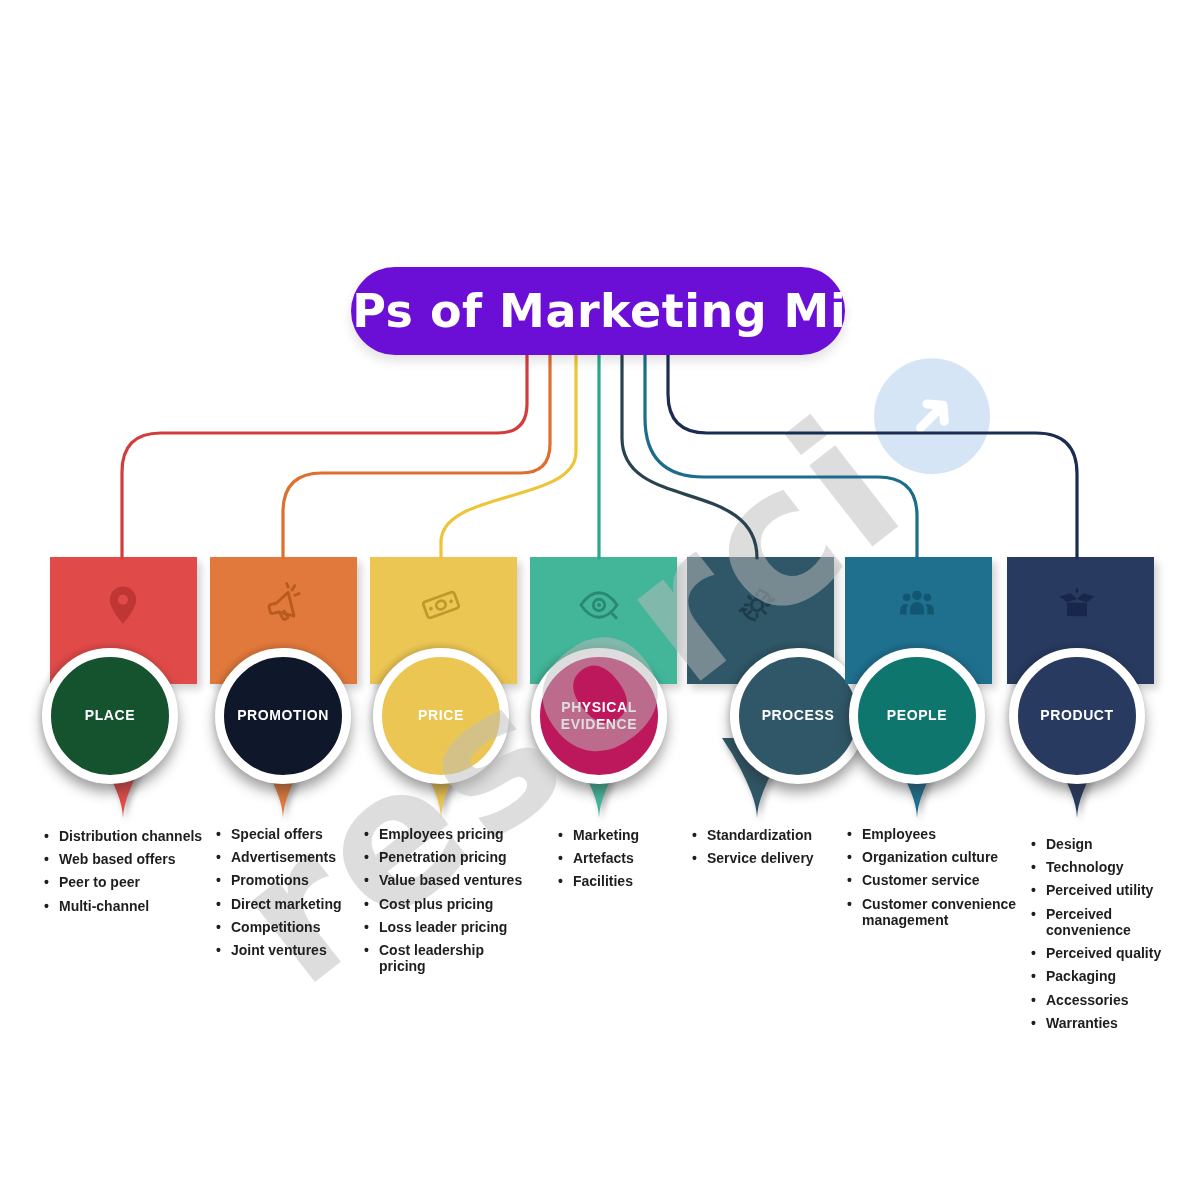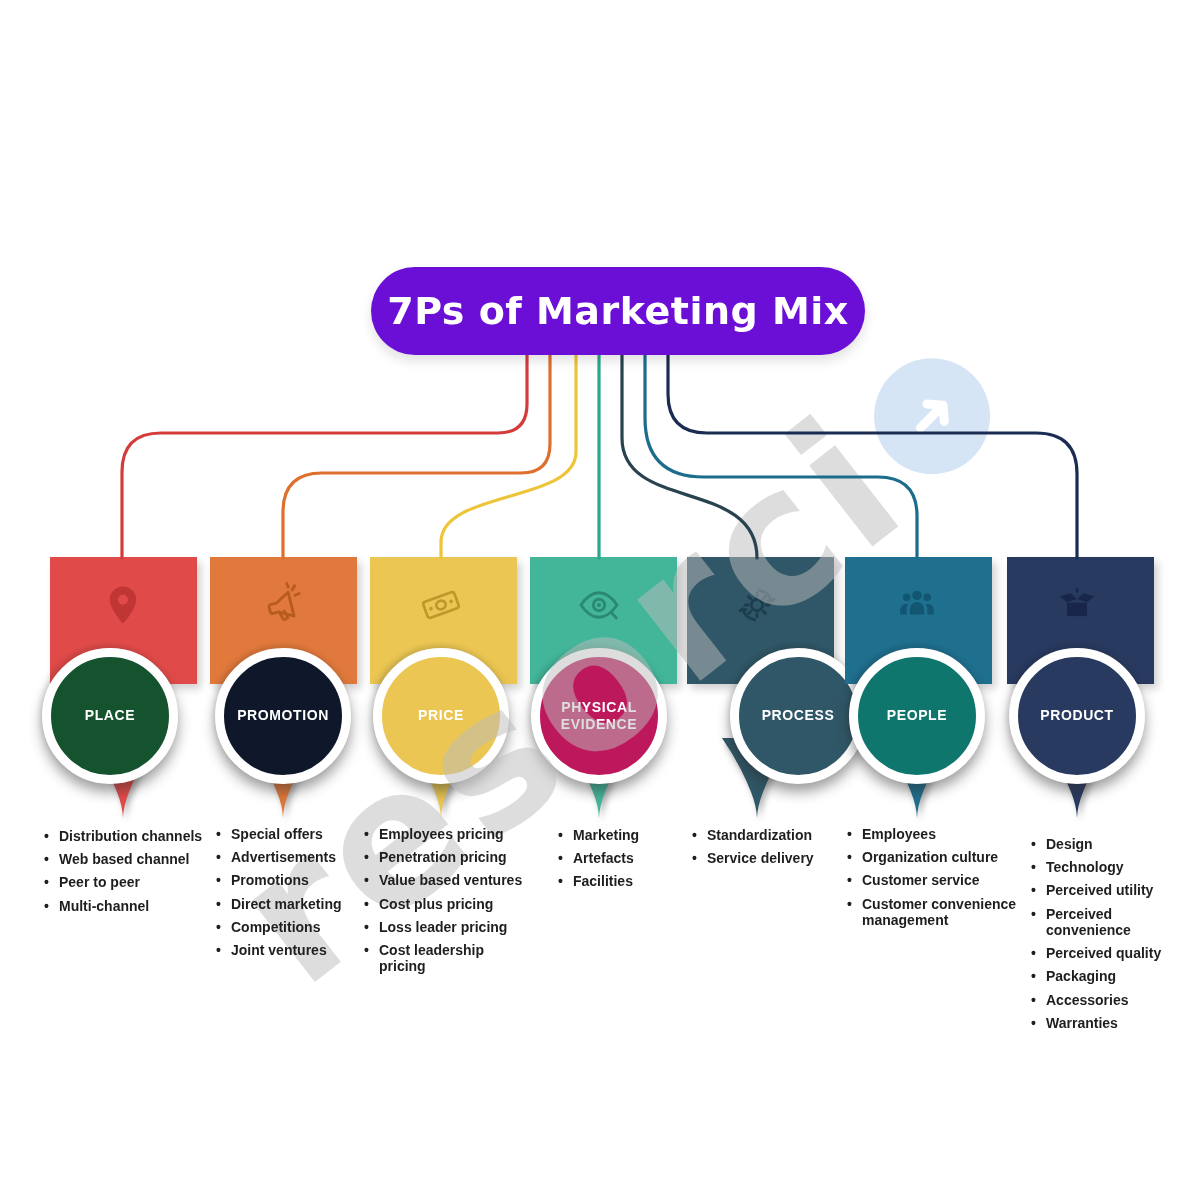--- a/index.html
+++ b/index.html
@@ -1,20 +1,20 @@
 <!DOCTYPE html>
 <html><head>
 <meta charset="utf-8">
 <style>
   html,body{margin:0;padding:0;background:#fff;}
   .canvas{position:relative;width:1200px;height:1200px;background:#ffffff;overflow:hidden;
           font-family:"Liberation Sans",sans-serif;}
-  .title{position:absolute;left:371px;top:267px;width:494px;height:88px;border-radius:44px;
+  .title{position:absolute;left:351px;top:267px;width:494px;height:88px;border-radius:44px;
          display:flex;align-items:center;justify-content:center;z-index:6;
-         font-family:"DejaVu Sans",sans-serif;font-weight:700;font-size:38px;letter-spacing:.5px;
+         font-family:"DejaVu Sans",sans-serif;font-weight:700;font-size:46px;letter-spacing:.5px;
          box-shadow:0 6px 12px rgba(0,0,0,.12);white-space:nowrap;}
   #connectors{position:absolute;left:0;top:0;z-index:3;pointer-events:none;}
   .col-rect{position:absolute;top:557px;width:147px;height:127px;z-index:1;
             box-shadow:4px 5px 8px rgba(0,0,0,.18);}
   .col-icon{position:absolute;top:582px;width:46px;height:46px;z-index:1;}
   .col-circle{position:absolute;top:648px;width:118px;height:118px;border-radius:50%;
               border:9px solid #fff;z-index:1;display:flex;align-items:center;justify-content:center;
               box-shadow:0 8px 13px rgba(40,40,40,.45), -2px -3px 5px rgba(0,0,0,.10);
               text-align:center;}
   .col-circle .lbl{color:#fff;font-weight:700;font-size:14px;letter-spacing:.6px;line-height:1.25;
@@ -59,21 +59,21 @@
       <div class="col-circle" style="left: 42px; background: #14532d;">
         <span class="lbl">PLACE</span>
       </div>
       <div class="col-list" style="left: 44px; top: 828px; width: 160px;">
         <div class="li">
           <span class="dot">•</span>
           <span class="tx">Distribution channels</span>
         </div>
         <div class="li">
           <span class="dot">•</span>
-          <span class="tx">Web based channel</span>
+          <span class="tx">Web based offers</span>
         </div>
         <div class="li">
           <span class="dot">•</span>
           <span class="tx">Peer to peer</span>
         </div>
         <div class="li">
           <span class="dot">•</span>
           <span class="tx">Multi-channel</span>
         </div>
       </div>

